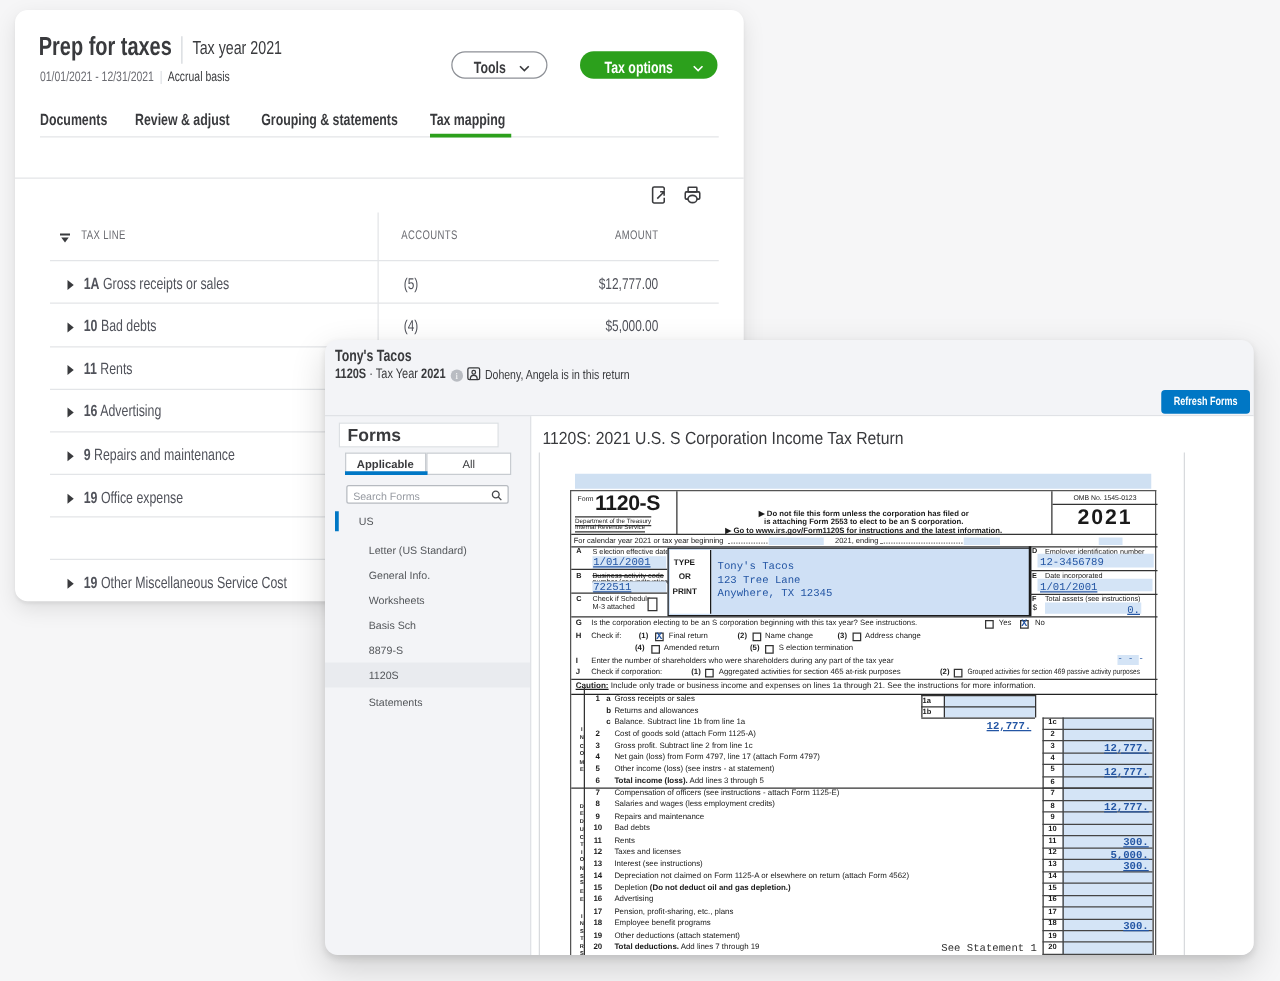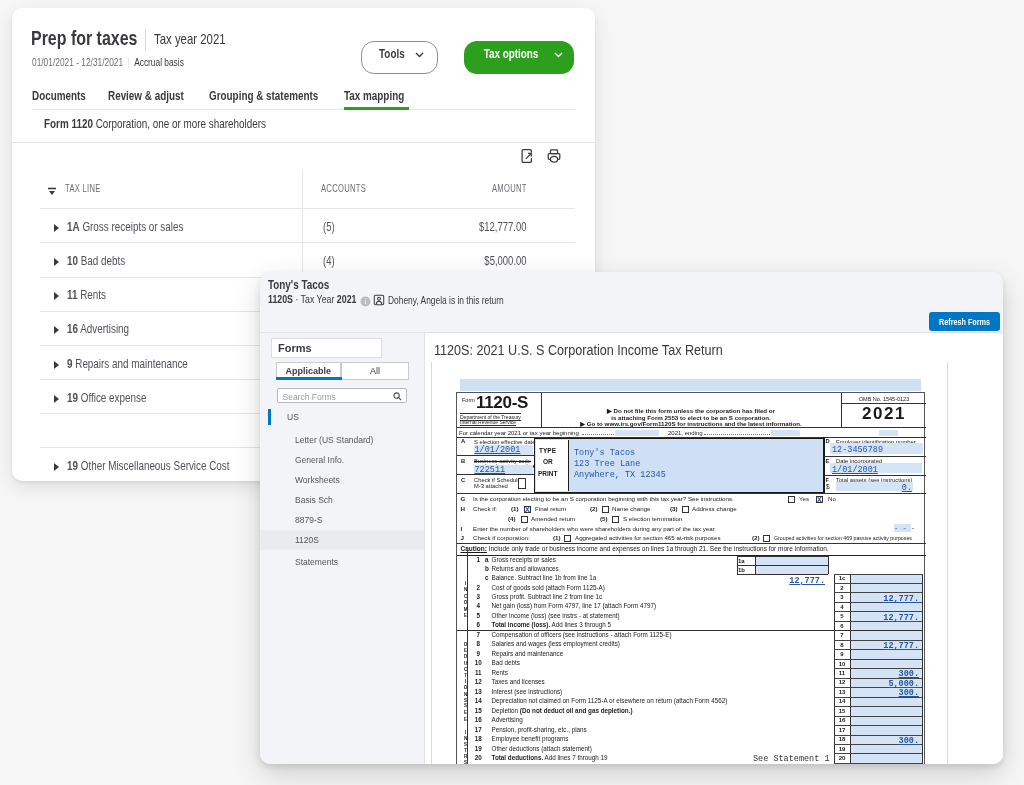--- a/index.html
+++ b/index.html
@@ -8,21 +8,21 @@
   .t { display:inline-block; transform:scaleX(.76); transform-origin:0 50%; white-space:nowrap; }
   .tr2 { display:inline-block; transform:scaleX(.76); transform-origin:100% 50%; white-space:nowrap; }
   .tc { display:inline-block; transform:scaleX(.76); transform-origin:50% 50%; white-space:nowrap; }
   #stage { position:relative; width:1024px; height:785px; overflow:hidden; }
   
   #card1 { position:absolute; left:12px; top:8px; width:583px; height:473px; background:#fff; border-radius:10px; box-shadow:0 2px 3px rgba(0,0,0,.06), 0 6px 18px rgba(0,0,0,.10); }
   .h1 { font-size:21px; font-weight:bold; color:#393a3d; }
   .titlesep { display:inline-block; width:1px; height:22px; background:#d4d7dc; vertical-align:-4px; }
   .tyear { font-size:15px; color:#393a3d; }
   .sub { font-size:11px; color:#6b6c72; }
-  .pill { position:absolute; height:33px; border-radius:13px; font-size:13px; font-weight:bold; text-align:center; }
+  .pill { position:absolute; height:22px; border-radius:13px; font-size:13px; font-weight:bold; text-align:center; }
   .tab { position:absolute; top:80px; font-size:13px; font-weight:bold; color:#393a3d; }
   .hdrcell { font-size:10px; color:#6b6c72; letter-spacing:.4px; }
   .rowline { position:absolute; left:28px; right:20px; height:1px; background:#e3e5e8; }
   .trow { position:absolute; left:42px; font-size:13px; color:#50525a; }
   .tri { display:inline-block; width:0; height:0; border-left:5px solid #393a3d; border-top:4px solid transparent; border-bottom:4px solid transparent; margin-right:8px; }
   .acct { position:absolute; left:311px; font-size:12.5px; color:#50525a; }
   .amt  { position:absolute; width:110px; left:405px; text-align:right; font-size:12.5px; color:#50525a; }
   
   #card2 { position:absolute; left:260px; top:272px; width:743px; height:492px; background:#f3f4f7; border-radius:10px; box-shadow:0 3px 6px rgba(0,0,0,.10), 0 10px 28px rgba(0,0,0,.16); overflow:hidden; }
   .blue { color:#0077c5; }
@@ -59,21 +59,20 @@
           <path d="M1 1 L4.5 4.5 L8 1"></path>
         </svg></div>
 
     <div class="tab" style="left:20px;"><span class="t">Documents</span></div>
     <div class="tab" style="left:96px;"><span class="t">Review &amp; adjust</span></div>
     <div class="tab" style="left:197px;"><span class="t">Grouping &amp; statements</span></div>
     <div class="tab" style="left:332px;"><span class="t">Tax mapping</span></div>
     <div class="abs" style="left:20px; top:100.5px; right:20px; height:1px; background:#e3e5e8;"></div>
     <div class="abs" style="left:332px; top:98.5px; width:65px; height:3px; background:#2ca01c;"></div>
 
-    <div class="abs" style="left:32px; top:108px; font-size:13px; color:#393a3d;"><span class="t"><b>Form 1120</b> Corporation, one or more shareholders</span></div>
     <div class="abs" style="left:0; top:134px; right:0; height:1px; background:#e3e5e8;"></div>
 
     <svg class="abs" style="left:507px; top:140px;" width="16" height="16" viewBox="0 0 16 16" fill="none" stroke="#393a3d" stroke-width="1.25">
       <path d="M12.4 10.2 v3 a1.2 1.2 0 0 1 -1.2 1.2 h-6.9 a1.2 1.2 0 0 1 -1.2 -1.2 v-10.4 a1.2 1.2 0 0 1 1.2 -1.2 h6.9 a1.2 1.2 0 0 1 1.2 1.2 v1.7"></path>
       <path d="M6.8 10.9 L12.1 5.6 M12.3 8.6 v-3.2 h-3.2"></path>
     </svg>
     <svg class="abs" style="left:534px; top:140px;" width="16" height="16" viewBox="0 0 16 16" fill="none" stroke="#393a3d" stroke-width="1.25">
       <rect x="4.5" y="1.8" width="7" height="3.7" rx="0.5"></rect>
       <rect x="2.2" y="5.5" width="11.6" height="5.8" rx="1"></rect>
       <ellipse cx="8" cy="11.2" rx="3.6" ry="2.9" fill="#fff"></ellipse>
@@ -128,21 +127,21 @@
         <path d="M3.8 12 c0 -2.4 1.4 -3.6 3.2 -3.6 s3.2 1.2 3.2 3.6"></path>
       </svg>
     </div>
     <div class="abs" style="left:128px; top:22px; font-size:10.5px; color:#393a3d;"><span class="t" style="transform:scaleX(.8);">Doheny, Angela is in this return</span></div>
     <div class="abs" style="left:669px; top:40px; width:71px; height:19px; background:#0077c5; border-radius:3px; color:#fff; font-size:9.5px; font-weight:bold; text-align:center; line-height:19px;"><span class="tc">Refresh Forms</span></div>
     <div class="abs" style="left:0; top:60px; width:100%; height:1px; background:#e0e2e6;"></div>
 
     <div class="abs" style="left:165px; top:61px; right:0; bottom:0; background:#fff;"></div>
     <div class="abs" style="left:164px; top:61px; width:1px; bottom:0; background:#e0e2e6;"></div>
 
-    <div class="abs" style="left:11px; top:66px; width:111px; height:20px; background:#fff; border:1px solid #dcdfe3; font-size:11px; font-weight:bold; color:#393a3d; line-height:19px; padding-left:6px;">Forms</div>
+    <div class="abs" style="left:11px; top:66px; width:128px; height:20px; background:#fff; border:1px solid #dcdfe3; font-size:14px; font-weight:bold; color:#393a3d; line-height:19px; padding-left:6px;">Forms</div>
     <div class="abs" style="left:15.5px; top:90px; width:65.5px; height:18px; background:#fff; border:1px solid #c8ccd1; font-size:9px; font-weight:bold; color:#393a3d; text-align:center; line-height:17px;">Applicable</div>
     <div class="abs" style="left:81px; top:90px; width:68px; height:18px; background:#fff; border:1px solid #c8ccd1; font-size:9px; color:#393a3d; text-align:center; line-height:17px;">All</div>
     <div class="abs" style="left:15.5px; top:105px; width:66px; height:3px; background:#0077c5;"></div>
     <div class="abs" style="left:16.5px; top:116px; width:130.5px; height:15px; background:#fff; border:1px solid #b6bac0; border-radius:2px;">
       <span style="position:absolute; left:5px; top:3px; font-size:8.5px; color:#969aa1;">Search Forms</span>
       <svg style="position:absolute; right:4px; top:2.5px;" width="9" height="9" viewBox="0 0 10 10" fill="none" stroke="#45474b" stroke-width="1.2">
           <circle cx="4" cy="4" r="3"></circle>
           <path d="M6.3 6.3 L9 9"></path>
         </svg>
     </div>

